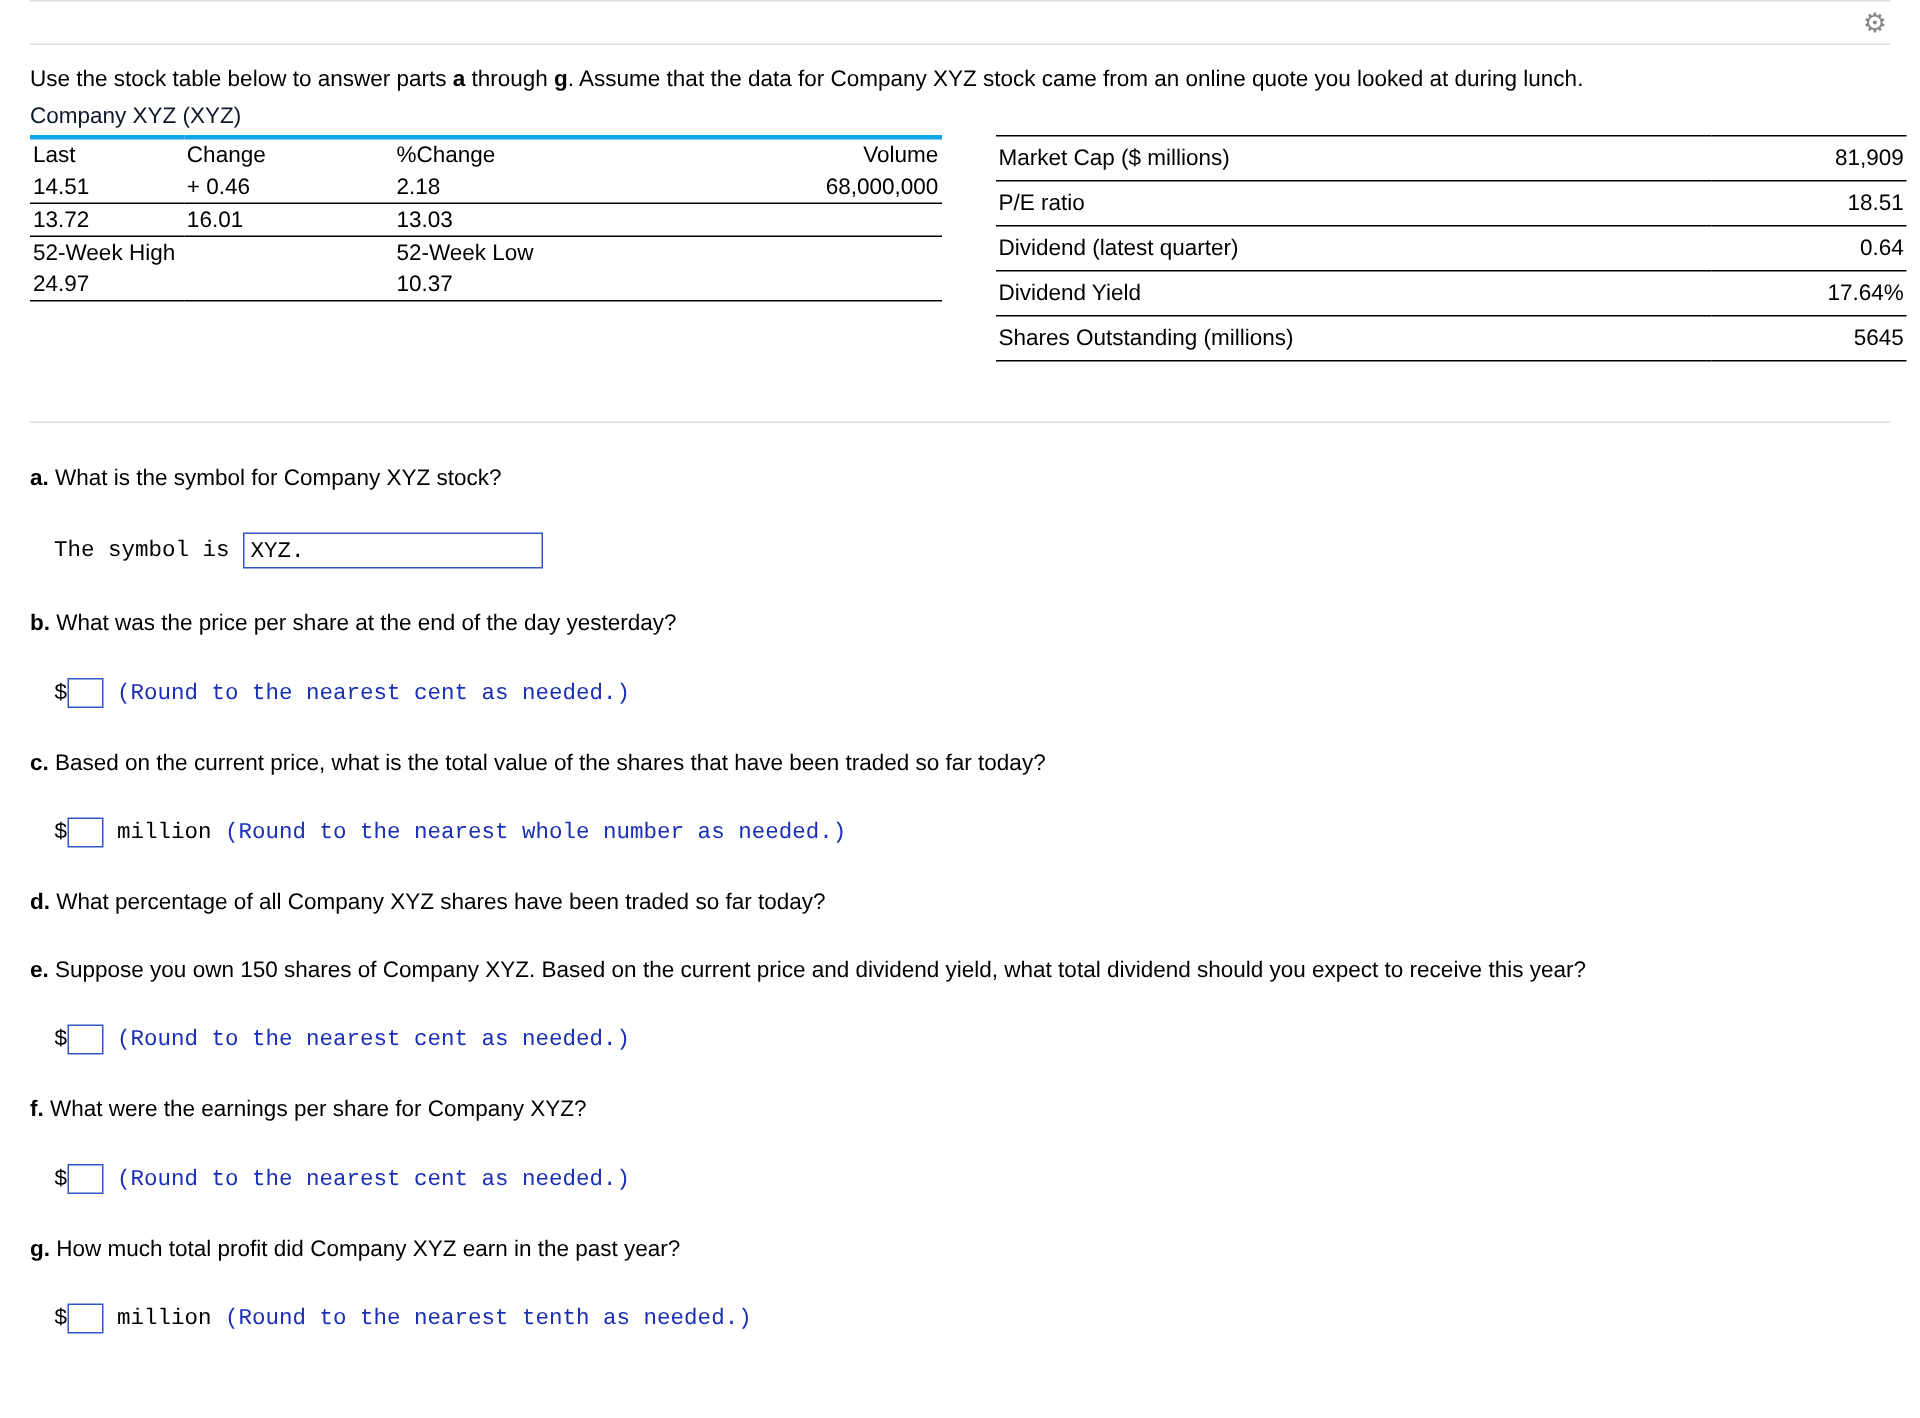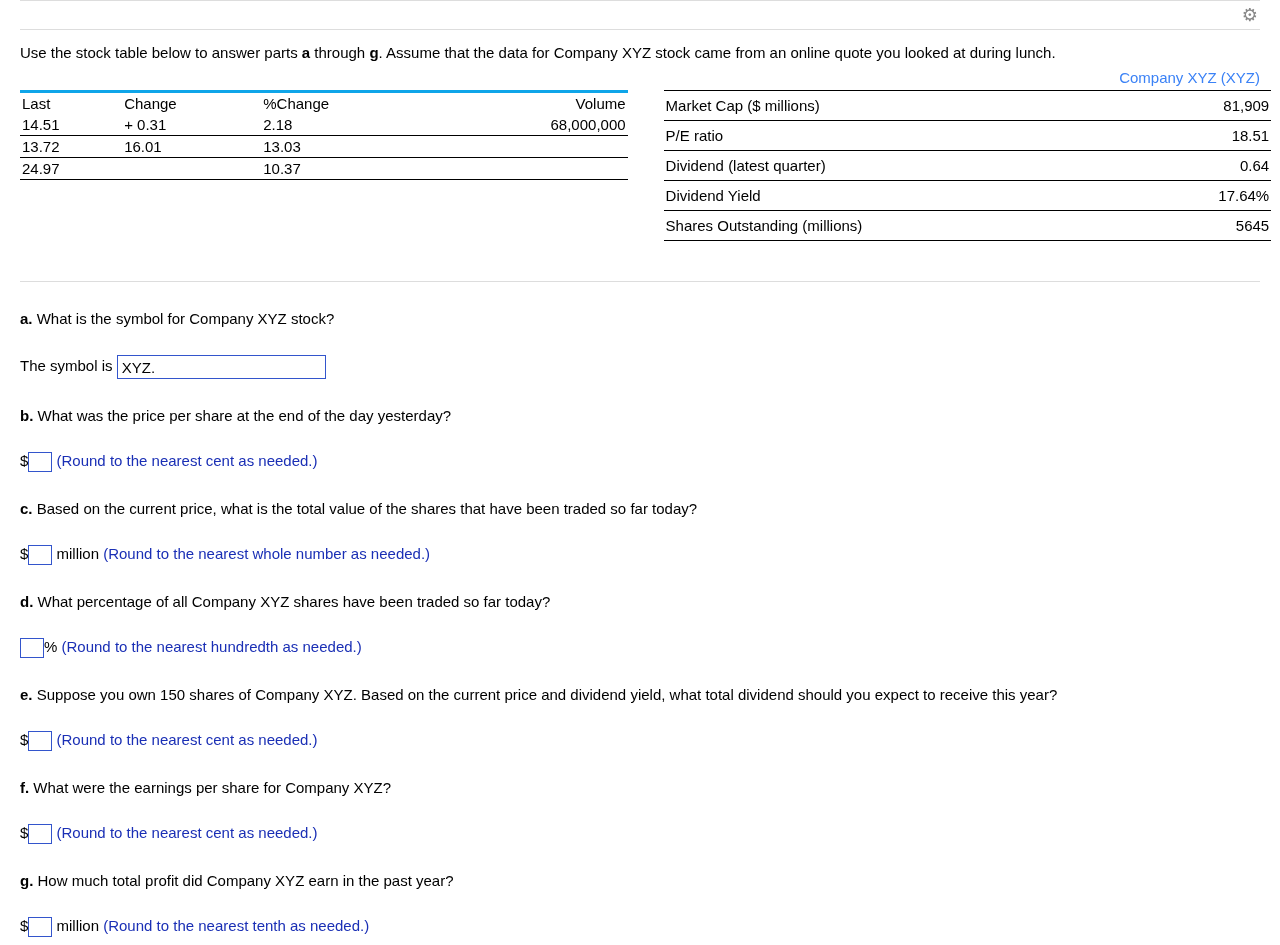--- a/index.html
+++ b/index.html
@@ -25,22 +25,22 @@
   }
   .gear {
     color: #888;
     font-size: 18px;
     padding-right: 2px;
   }
   .intro {
     margin: 10px 0 8px 0;
   }
   .company-title {
-    text-align: right;
-    color: #3b82f6;
+    text-align: left;
+    color: #0f172a;
     margin: 6px 0 4px 0;
   }
   .tables {
     display: flex;
     gap: 20px;
     align-items: flex-start;
     margin-bottom: 40px;
   }
   .left-table {
     flex: 0 0 49%;
@@ -83,21 +83,22 @@
     border-top: 1px solid #ddd;
     margin: 8px 0 18px 0;
   }
   .q {
     margin: 28px 0;
   }
   .q-label {
     font-weight: bold;
   }
   .answer-line {
-    margin: 14px 0;
+    margin: 14px 16px;
+    font-family: Liberation Mono, monospace;
   }
   .text-input {
     display: inline-block;
     border: 1px solid #3355cc;
     color: #000;
     padding: 2px 4px;
     min-width: 110px;
     height: 18px;
     vertical-align: middle;
     font-size: 15px;
@@ -139,29 +140,33 @@
       <table class="stock">
         <tbody>
             <tr class="row-sep-first">
           <td>Last</td>
           <td>Change</td>
           <td>%Change</td>
           <td class="right-align">Volume</td>
         </tr>
         <tr class="row-bottom">
           <td>14.51</td>
-          <td>+ 0.31</td>
+          <td>+ 0.46</td>
           <td>2.18</td>
           <td class="right-align">68,000,000</td>
         </tr>
         <tr class="row-bottom">
           <td>13.72</td>
           <td>16.01</td>
           <td>13.03</td>
           <td></td>
+        </tr>
+        <tr>
+          <td colspan="2">52-Week High</td>
+          <td colspan="2">52-Week Low</td>
         </tr>
         <tr class="row-bottom">
           <td colspan="2">24.97</td>
           <td colspan="2">10.37</td>
         </tr>
       </tbody>
         </table>
     </div>
     <div class="right-table">
       <table class="kv">
@@ -210,23 +215,20 @@
   <div class="q">
     <span class="q-label">c.</span><span> Based on the current price, what is the total value of the shares that have been traded so far today?</span>
   </div>
   <div class="answer-line">
     <span>$</span><input type="text" class="small-input" style=""><span> million </span><span class="hint">(Round to the nearest whole number as needed.)</span>
   </div>
 
   <div class="q">
     <span class="q-label">d.</span><span> What percentage of all Company XYZ shares have been traded so far today?</span>
   </div>
-  <div class="answer-line">
-    <input type="text" class="small-input" style=""><span>% </span><span class="hint">(Round to the nearest hundredth as needed.)</span>
-  </div>
 
   <div class="q">
     <span class="q-label">e.</span><span> Suppose you own 150 shares of Company XYZ. Based on the current price and dividend yield, what total dividend should you expect to receive this year?</span>
   </div>
   <div class="answer-line">
     <span>$</span><input type="text" class="small-input" style=""><span class="hint"> (Round to the nearest cent as needed.)</span>
   </div>
 
   <div class="q">
     <span class="q-label">f.</span><span> What were the earnings per share for Company XYZ?</span>

